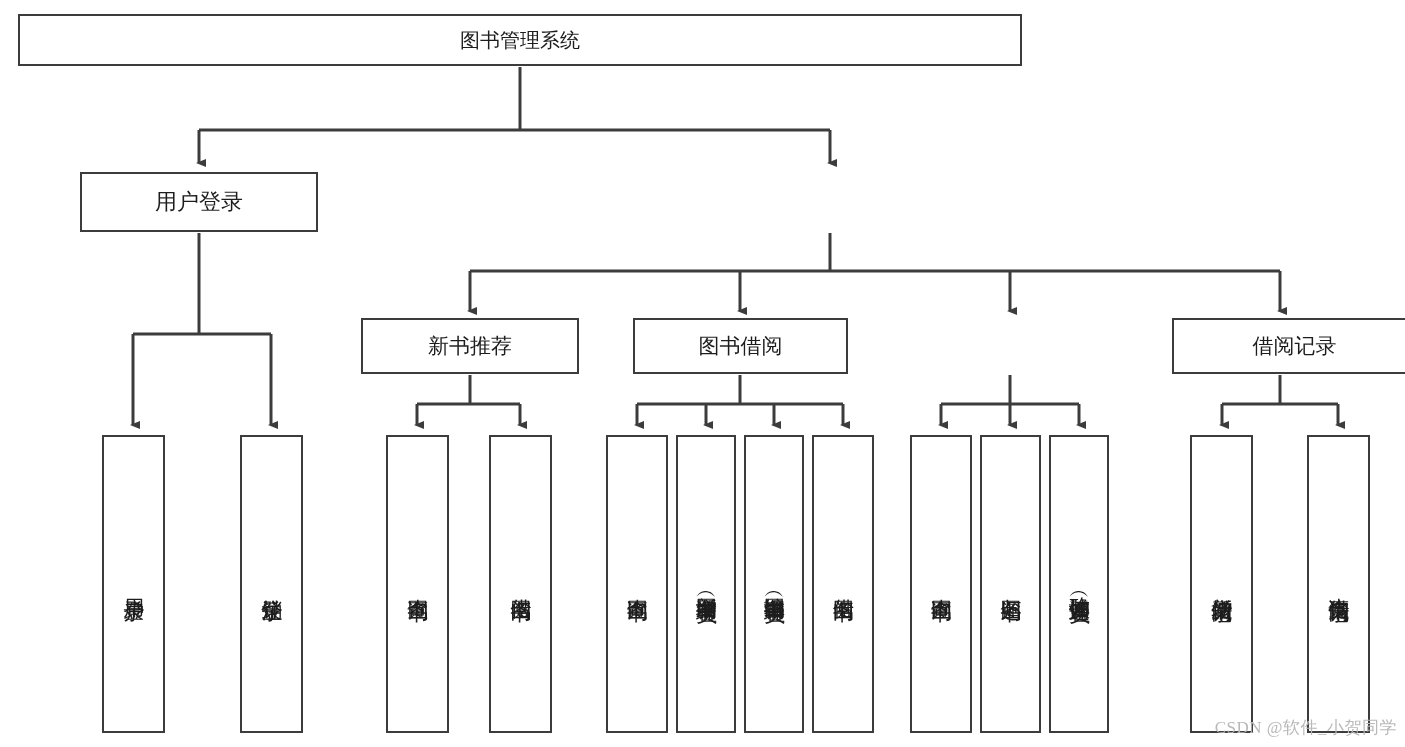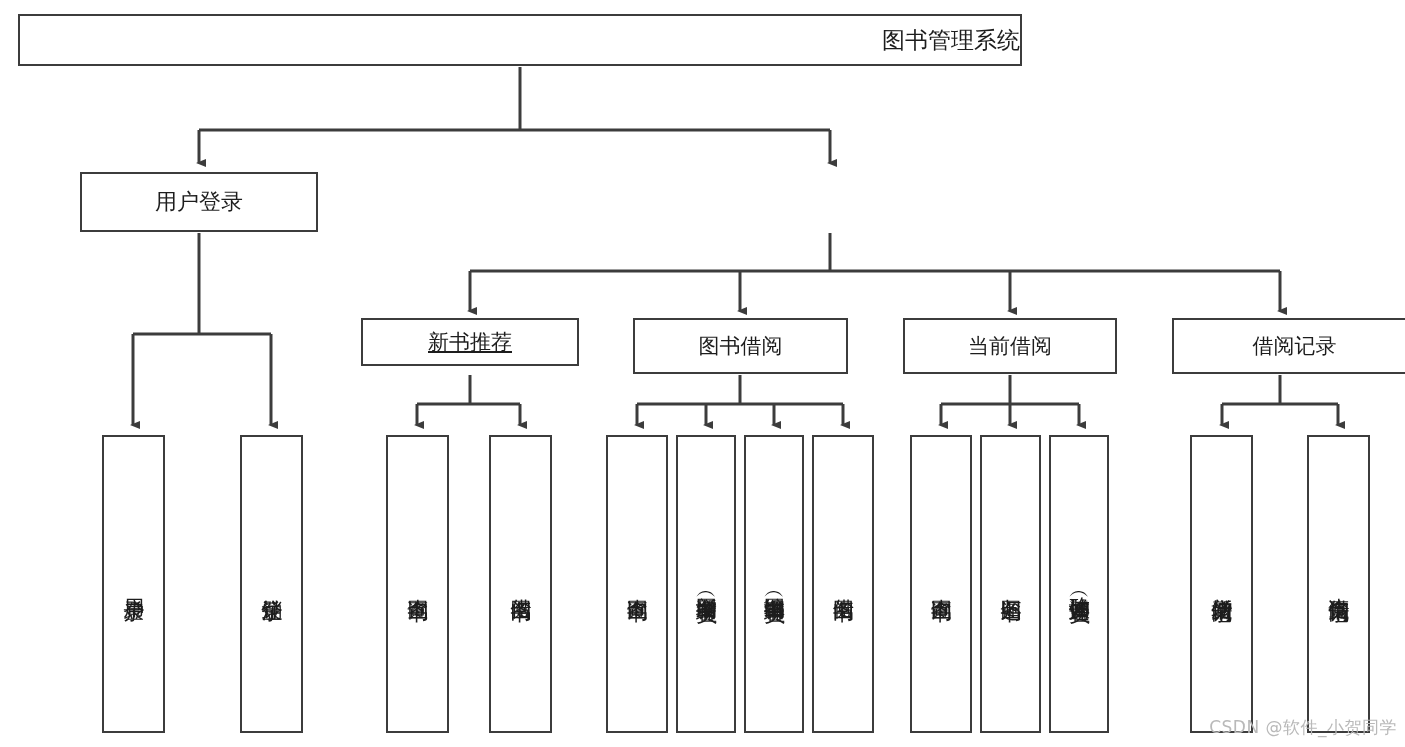--- a/index.html
+++ b/index.html
@@ -33,22 +33,21 @@
     box-sizing: border-box;
     background: #ffffff;
     border: 2px solid #3c3c3c;
     display: flex;
     align-items: center;
     justify-content: center;
     color: #1d1d1d;
     z-index: 2;
   }
   .node.root {
-    font-size: 23px;
-    justify-content: flex-end;
+    font-size: 20px;
   }
   .node.tier2 {
     font-size: 22px;
   }
   .node.tier3 {
     font-size: 21px;
   }
   
   .leaf {
     position: absolute;
@@ -72,20 +71,21 @@
   
   #watermark {
     position: absolute;
     right: 8px;
     bottom: 8px;
     font-size: 17px;
     color: #b9b9b9;
     letter-spacing: 0.5px;
     z-index: 5;
     white-space: nowrap;
+    font-family: Liberation Serif, serif;
   }
 </style>
 </head>
 <body>
 
 <div id="canvas">
 
   <svg id="wires" viewBox="0 0 1405 747" xmlns="http://www.w3.org/2000/svg">
     <defs>
       <marker id="arrow" markerWidth="10" markerHeight="10" refX="4" refY="7" orient="auto" markerUnits="userSpaceOnUse">
@@ -137,29 +137,26 @@
   </svg>
 
   <div class="node root" style="left:18px; top:14px; width:1004px; height:52px;">
     <span>图书管理系统</span>
   </div>
 
   <div class="node tier2" style="left:80px; top:172px; width:238px; height:60px;">
     <span>用户登录</span>
   </div>
 
-  <div class="node tier3" style="left:361px; top:318px; width:218px; height:48px;text-decoration:underline;">
+  <div class="node tier3" style="left:361px; top:318px; width:218px; height:56px;">
     <span>新书推荐</span>
   </div>
   <div class="node tier3" style="left:633px; top:318px; width:215px; height:56px;text-align:center;">
     <span>图书借阅</span>
   </div>
-  <div class="node tier3" style="left:903px; top:318px; width:214px; height:56px;">
-    <span>当前借阅</span>
-  </div>
   <div class="node tier3" style="left:1172px; top:318px; width:245px; height:56px;">
     <span>借阅记录</span>
   </div>
 
   <div class="leaf" style="left:102px; top:435px; width:63px; height:298px;">
     <span class="vtext">用户登录</span>
   </div>
   <div class="leaf" style="left:240px; top:435px; width:63px; height:298px;">
     <span class="vtext">注销登录</span>
   </div>

